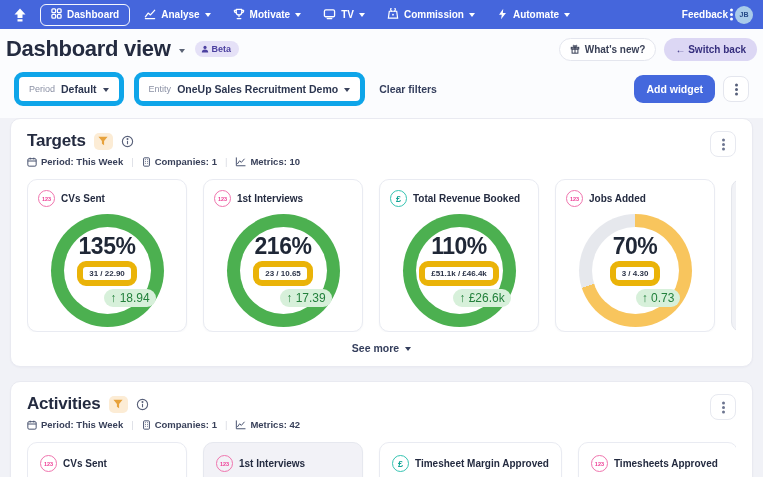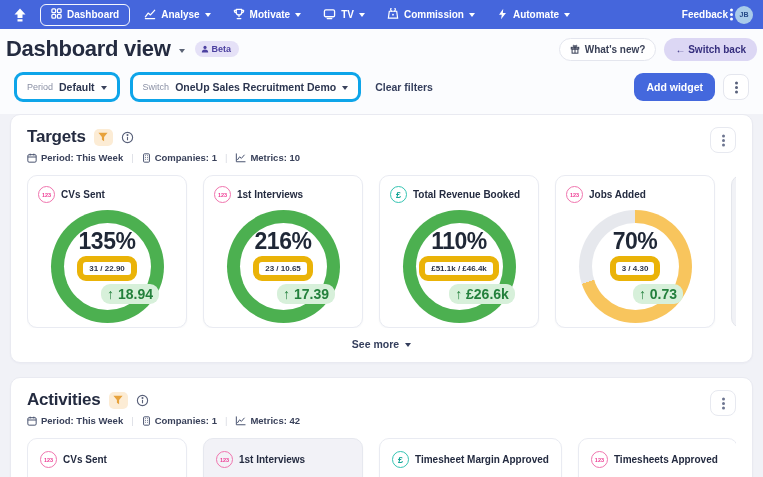--- a/index.html
+++ b/index.html
@@ -23,21 +23,21 @@
   .head-row { display:flex; align-items:center; }
   .page-title { font-size:22px; font-weight:800; color:#242b40; letter-spacing:-.3px; }
   .title-caret { color:#5b6375; margin:4px 0 0 8px; cursor:pointer; }
   .beta-badge { margin-left:10px; background:#e5e1f7; color:#4c41a0; font-size:9px; font-weight:700; border-radius:10px; padding:3px 8px 3px 6px; display:flex; align-items:center; gap:3px; }
   .head-actions { margin-left:auto; display:flex; gap:8px; }
   .btn-light { background:#fff; border:1px solid #e4e6ee; color:#3a4157; font-size:10px; font-weight:700; border-radius:14px; padding:5px 10px; display:flex; align-items:center; gap:5px; cursor:pointer; }
   .btn-purple { background:#dcd7f4; border:none; color:#362f7e; font-size:10px; font-weight:700; border-radius:14px; padding:5px 11px; display:flex; align-items:center; gap:5px; cursor:pointer; }
 
   
   .filter-row { background:#fbfcfe; display:flex; align-items:center; padding:8px 14px 12px; gap:10px; }
-  .filter-pill { background:#fff; border:3px solid #0ea5e9; border-radius:9px; padding:6px 10px; display:flex; align-items:center; gap:6px; cursor:pointer; }
+  .filter-pill { background:#fff; border:5px solid #0ea5e9; border-radius:9px; padding:6px 10px; display:flex; align-items:center; gap:6px; cursor:pointer; }
   .filter-label { font-size:9px; color:#8b91a5; font-weight:400; }
   .filter-value { font-size:10.5px; font-weight:700; color:#2c3650; white-space:nowrap; }
   .filter-pill .caret { color:#3b435c; }
   .clear-filters { font-size:10.5px; font-weight:700; color:#343e5c; cursor:pointer; margin-left:4px; }
   .filter-right { margin-left:auto; display:flex; gap:8px; align-items:center; }
   .btn-primary { background:#4468dd; color:#fff; font-size:10.5px; font-weight:700; border:none; border-radius:9px; padding:8px 12px; cursor:pointer; }
   .icon-btn { width:26px; height:26px; background:#fff; border:1px solid #e4e6ee; border-radius:8px; color:#57607a; display:flex; align-items:center; justify-content:center; cursor:pointer; }
 
   
   .content { padding:0 10px; }
@@ -59,21 +59,21 @@
   .card-head { display:flex; align-items:center; gap:6px; }
   .num-badge { width:17px; height:17px; border-radius:50%; display:flex; align-items:center; justify-content:center; font-weight:700; flex:0 0 17px; }
   .num-badge.pink { border:1.2px solid #f075ae; color:#ee3d95; font-size:5.5px; }
   .num-badge.teal { border:1.2px solid #35c4b2; color:#11a394; font-size:9px; }
   .card-title { font-size:10px; font-weight:700; color:#242b40; white-space:nowrap; overflow:hidden; }
   .gauge-wrap { display:flex; justify-content:center; margin-top:7px; }
   .gauge-ring { width:113px; height:113px; border-radius:50%; display:flex; align-items:center; justify-content:center; }
   .gauge-inner { width:87px; height:87px; border-radius:50%; background:#fff; display:flex; flex-direction:column; align-items:center; justify-content:center; gap:3px; }
   .pct { font-size:23px; font-weight:800; color:#1f2736; letter-spacing:-.5px; line-height:1; }
   .ratio-pill { font-size:8px; font-weight:700; color:#2b3348; background:#fff; border:6px solid #eab308; border-radius:9px; padding:2px 6px; white-space:nowrap; }
-  .change-pill { font-size:14px; font-weight:700; color:#23803c; background:#d7f0da; border-radius:9px; padding:2px 6px; white-space:nowrap;margin-left:46px; }
+  .change-pill { font-size:12px; font-weight:400; color:#23803c; background:#d7f0da; border-radius:9px; padding:2px 6px; white-space:nowrap;margin-left:46px; }
   .sliver-card { flex:0 0 160px; height:153px; background:#f1f2f6; border:1px solid #e4e6ec; border-radius:10px; }
   .see-more { display:flex; justify-content:center; align-items:center; gap:6px; margin-top:10px; font-size:10.5px; font-weight:700; color:#343e5c; cursor:pointer; padding-bottom:2px; }
 
   
   .stat-card { flex:0 0 160px; height:120px; background:#fff; border:1px solid #e9ebf2; border-radius:10px; padding:12px 12px; position:relative; box-shadow:0 1px 2px rgba(30,40,80,.04); }
   .stat-card.highlighted { background:#f2f2f7; border-color:#e6e8ef; }
   .stat-value { font-size:28px; font-weight:800; color:#20283c; margin-top:10px; letter-spacing:-.5px; }
 </style>
 </head>
 <body>
@@ -173,21 +173,21 @@
   </div>
 </div>
 
 <div class="filter-row">
   <div class="filter-pill">
     <span class="filter-label">Period</span>
     <span class="filter-value">Default</span>
     <span class="caret" style="color:#3b435c"></span>
   </div>
   <div class="filter-pill">
-    <span class="filter-label">Switch</span>
+    <span class="filter-label">Entity</span>
     <span class="filter-value">OneUp Sales Recruitment Demo</span>
     <span class="caret" style="color:#3b435c"></span>
   </div>
   <span class="clear-filters">Clear filters</span>
   <div class="filter-right">
     <button class="btn-primary">Add widget</button>
     <span class="icon-btn">
         <span class="kebab-dots"></span>
       </span>
   </div>

